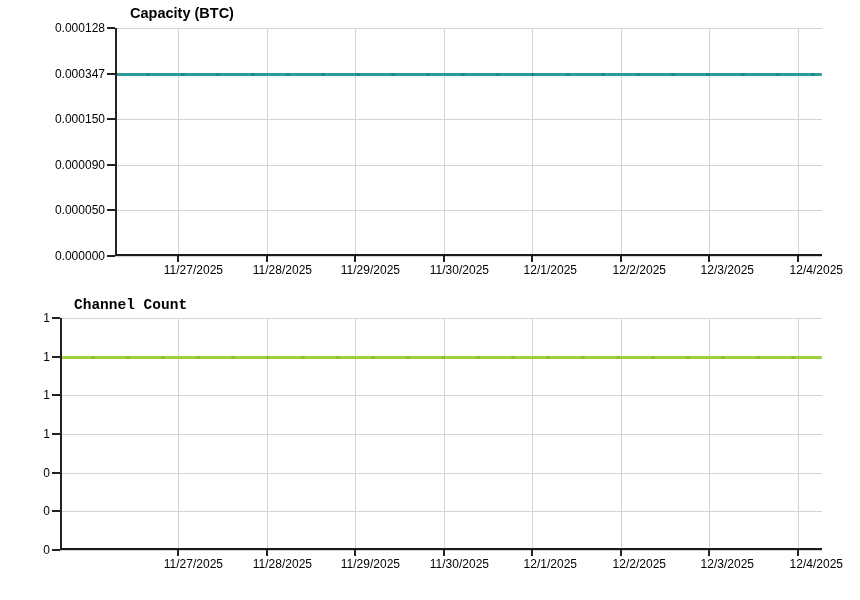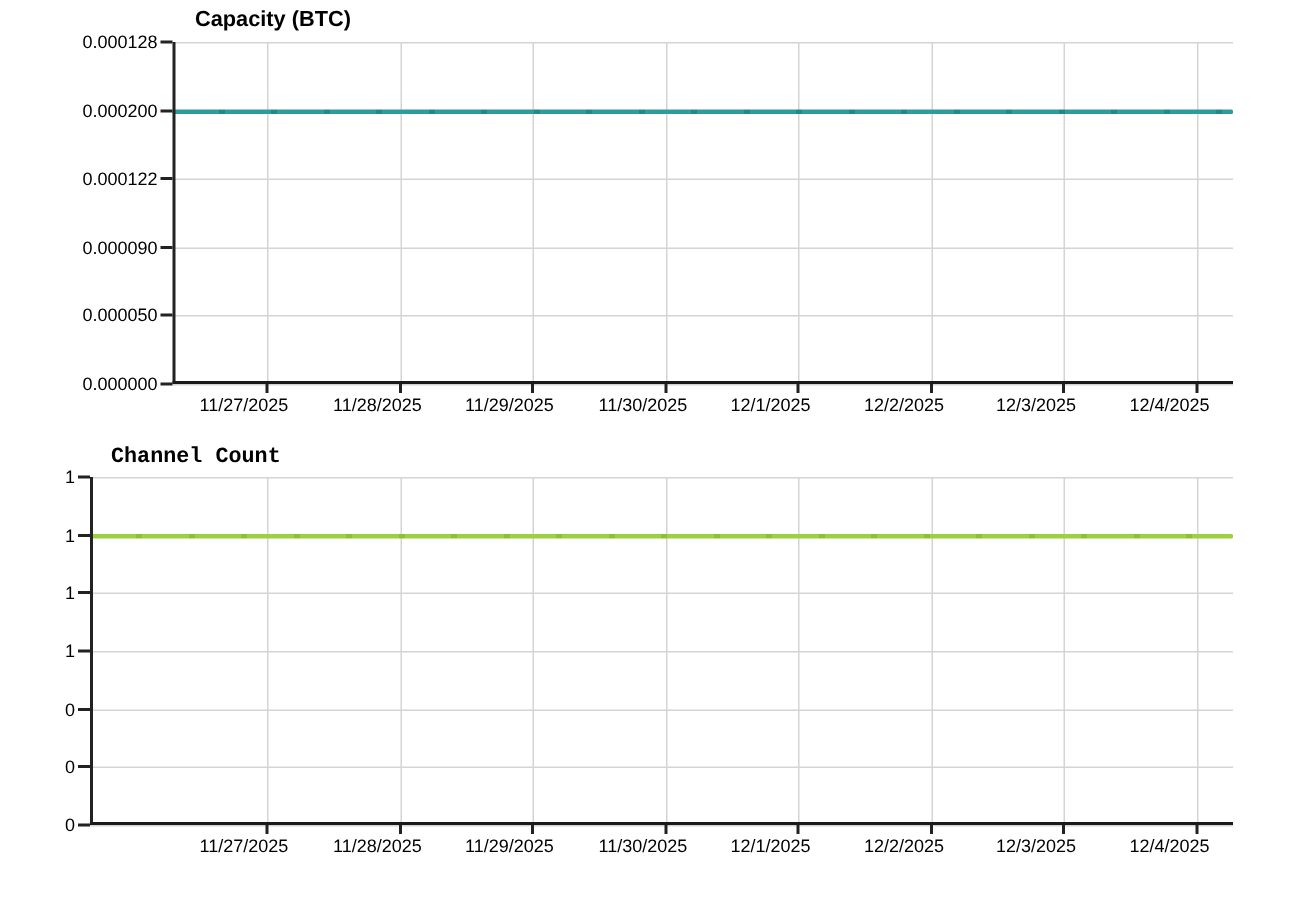--- a/index.html
+++ b/index.html
@@ -75,21 +75,21 @@
     width: 60px;
     text-align: right;
     font-size: 12px;
     line-height: 16px;
     color: #000000;
     white-space: nowrap;
   }
   .x-tick-label {
     position: absolute;
     width: 90px;
-    text-align: left;
+    text-align: right;
     font-size: 12px;
     line-height: 16px;
     color: #000000;
     white-space: nowrap;
   }
   .series-line {
     position: absolute;
     left: 0;
     right: 0;
     height: 3px;
@@ -102,24 +102,24 @@
 <div class="canvas">
 
   <section>
     <div class="chart-title" style="left:130px; top:5px;">Capacity (BTC)</div>
     <div class="plot" id="plot-0" style="left:115px; top:28px; width:707px; height:228px;">
         <div class="gridline-h" style="top: 0px;"></div>
         <div class="y-tick" style="top: -1px;"></div>
         <div class="y-tick-label" style="left: -70px; top: -8px;">0.000128</div>
         <div class="gridline-h" style="top: 46px;"></div>
         <div class="y-tick" style="top: 45px;"></div>
-        <div class="y-tick-label" style="left: -70px; top: 38px;">0.000200</div>
+        <div class="y-tick-label" style="left: -70px; top: 38px;">0.000347</div>
         <div class="gridline-h" style="top: 91px;"></div>
         <div class="y-tick" style="top: 90px;"></div>
-        <div class="y-tick-label" style="left: -70px; top: 83px;">0.000122</div>
+        <div class="y-tick-label" style="left: -70px; top: 83px;">0.000150</div>
         <div class="gridline-h" style="top: 137px;"></div>
         <div class="y-tick" style="top: 136px;"></div>
         <div class="y-tick-label" style="left: -70px; top: 129px;">0.000090</div>
         <div class="gridline-h" style="top: 182px;"></div>
         <div class="y-tick" style="top: 181px;"></div>
         <div class="y-tick-label" style="left: -70px; top: 174px;">0.000050</div>
         <div class="gridline-h" style="top: 228px;"></div>
         <div class="y-tick" style="top: 227px;"></div>
         <div class="y-tick-label" style="left: -70px; top: 220px;">0.000000</div>
         <div class="gridline-v" style="left: 63px;"></div>

